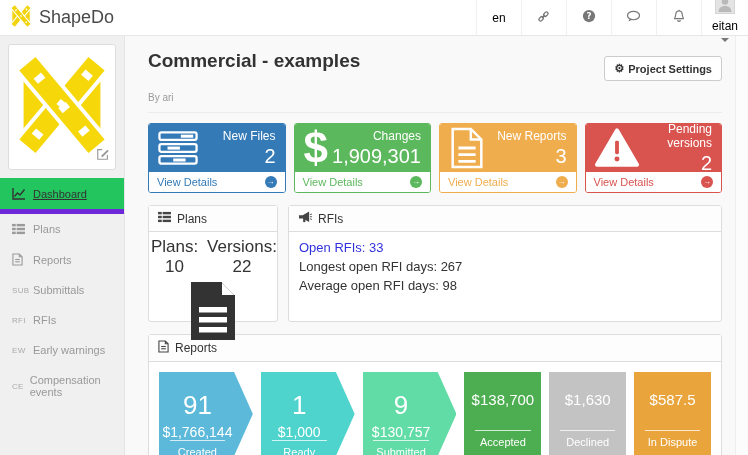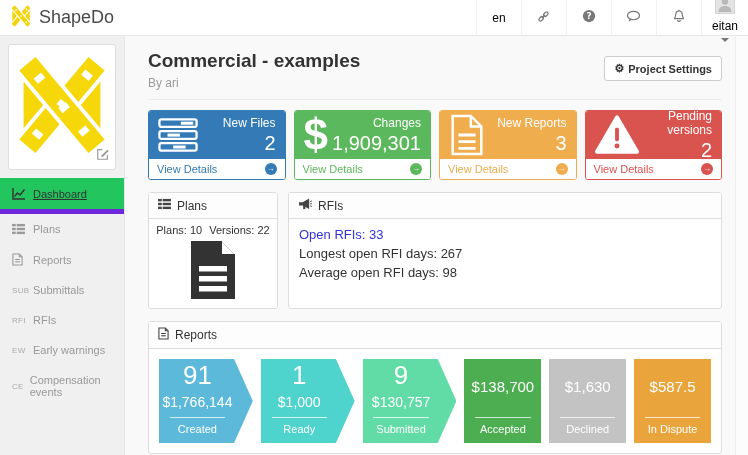--- a/index.html
+++ b/index.html
@@ -27,21 +27,21 @@
   .logo-edit { position:absolute; right:5px; bottom:4px; cursor:pointer; }
   .side-item { display:flex; align-items:center; gap:6px; padding:9px 12px; font-size:11px; color:#999; cursor:pointer; }
   .side-item .pfx { font-size:8px; letter-spacing:.3px; color:#aaa; width:15px; }
   .side-item .s-ico { width:15px; display:flex; justify-content:flex-start; }
   .side-item.active { background:#22c55e; color:#333; border-bottom:5px solid #6d28d9;align-items:flex-end; }
   .side-item.active .label { text-decoration:underline; color:#333; }
 
   
   .page-head { display:flex; justify-content:space-between; align-items:flex-start; padding-right:13px; }
   .page-title { font-size:19px; font-weight:bold; color:#333; margin-top:8px; }
-  .byline { font-size:12px; color:#9a9a9a; margin-top:4px; }
+  .byline { font-size:10px; color:#9a9a9a; margin-top:20px; }
   .settings-btn { margin-top:14px; background:#fff; border:1px solid #ccc; border-radius:3px; font-size:11px; font-weight:bold; color:#333; padding:5px 9px; cursor:pointer; display:flex; align-items:center; gap:4px; }
   .head-rule { border:none; border-top:1px solid #ececec; margin:9px 13px 10px 0; }
 
   
   .cards-row { display:flex; gap:8px; margin-right:13px; }
   .stat-card { flex:1; border:1px solid; border-radius:3px; overflow:hidden; background:#fff; }
   .stat-body { height:48px; color:#fff; display:flex; align-items:center; padding:6px 9px; }
   .stat-icon { width:46px; display:flex; align-items:center; }
   .stat-text { flex:1; text-align:right; }
   .stat-label { font-size:12px; }
@@ -49,31 +49,31 @@
   .stat-footer { background:#fff; padding:4px 8px; font-size:11px; display:flex; justify-content:space-between; align-items:center; cursor:pointer; }
   .circle-arrow { width:12px; height:12px; border-radius:50%; color:#fff; font-size:8px; line-height:12px; text-align:center; }
   .dollar-glyph { font-size:44px; font-weight:bold; color:#fff; line-height:1; }
 
   
   .panel { background:#fff; border:1px solid #ddd; border-radius:3px; }
   .panel-head { padding:5px 9px; border-bottom:1px solid #ddd; font-size:12px; color:#333; display:flex; align-items:center; gap:6px; background:#fdfdfd; }
   .mid-row { display:flex; gap:10px; margin:12px 13px 0 0; }
   .plans-panel { width:130px; height:117px; flex-shrink:0; }
   .plans-body { text-align:center; padding-top:5px; }
-  .plans-stats { font-size:11px; color:#333; display:flex; justify-content:center; gap:7px; }
+  .plans-stats { font-size:17px; color:#333; display:flex; justify-content:center; gap:7px; }
   .rfis-panel { flex:1; height:117px; }
   .rfis-body { padding:7px 10px; font-size:13px; line-height:1.45; }
   .rfi-link { color:#3232dd; cursor:pointer; }
 
   
   .reports-panel { margin:12px 13px 0 0; }
   .stages-row { display:flex; gap:8px; padding:10px; }
   .stage { flex:1; height:84px; color:#fff; display:flex; flex-direction:column; align-items:center; padding-bottom:8px; }
   .stage-arrow { clip-path:polygon(0 0, 80% 0, 100% 50%, 80% 100%, 0 100%); padding-right:17px; }
-  .st-count { font-size:26px; margin-top:1px;text-align:right; }
+  .st-count { font-size:26px; margin-top:18px;text-align:right; }
   .st-amount { font-size:14px; margin-top:3px; }
   .amount-wrap { flex:1; display:flex; align-items:center; }
   .stage-box .st-amount { font-size:15px; margin:0; }
   .st-sep { width:72%; border-top:1px solid rgba(255,255,255,.75); margin:4px 0 5px; }
   .stage-arrow .st-sep { margin-top:auto; }
   .st-label { font-size:11px; }
 </style>
 </head>
 <body>
 

